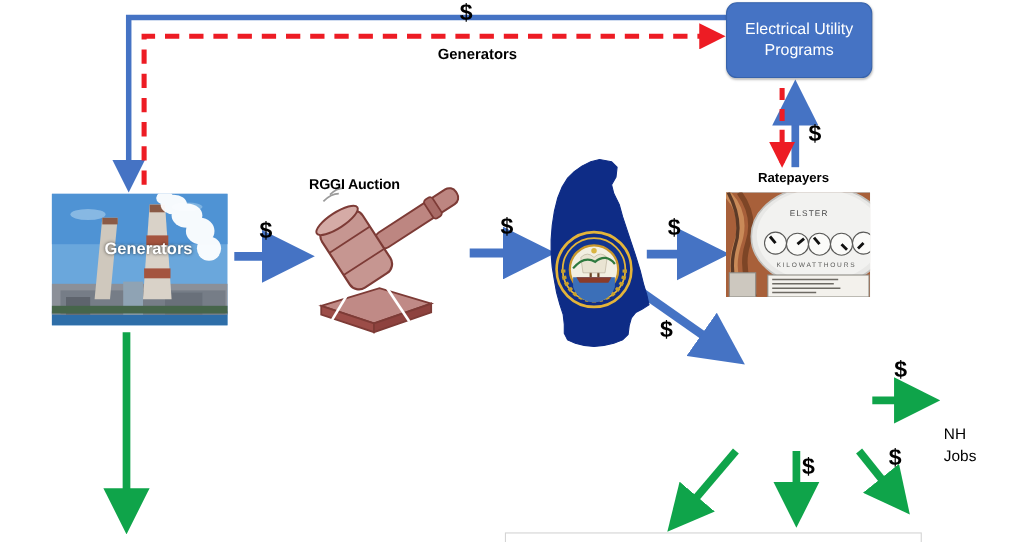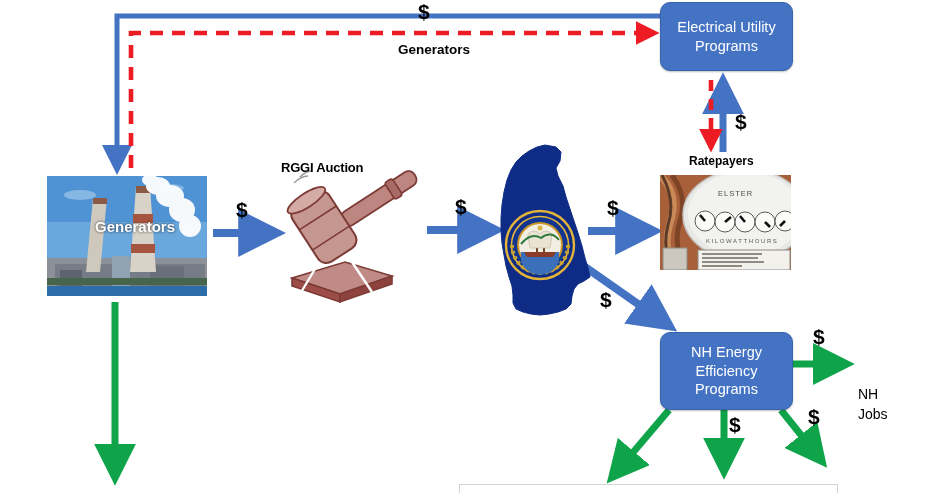--- a/index.html
+++ b/index.html
@@ -268,27 +268,20 @@
 
   </svg>
 
   <div class="node bluebox" id="utility-box">
     <div>
       <div>Electrical Utility</div>
       <div>Programs</div>
     </div>
   </div>
 
-  <div class="node bluebox" id="eeprog-box">
-    <div>
-      <div>NH Energy</div>
-      <div>Efficiency</div>
-      <div>Programs</div>
-    </div>
-  </div>
 
   <div id="generators-label">Generators</div>
   <div class="lbl" id="rggi-label">RGGI Auction</div>
   <div class="lbl" id="ratepayers-label">Ratepayers</div>
   <div class="lbl" id="electricity-label">Generators</div>
 
   <div class="lbl-reg" id="nhjobs-label">
     <div>NH</div>
     <div>Jobs</div>
   </div>

